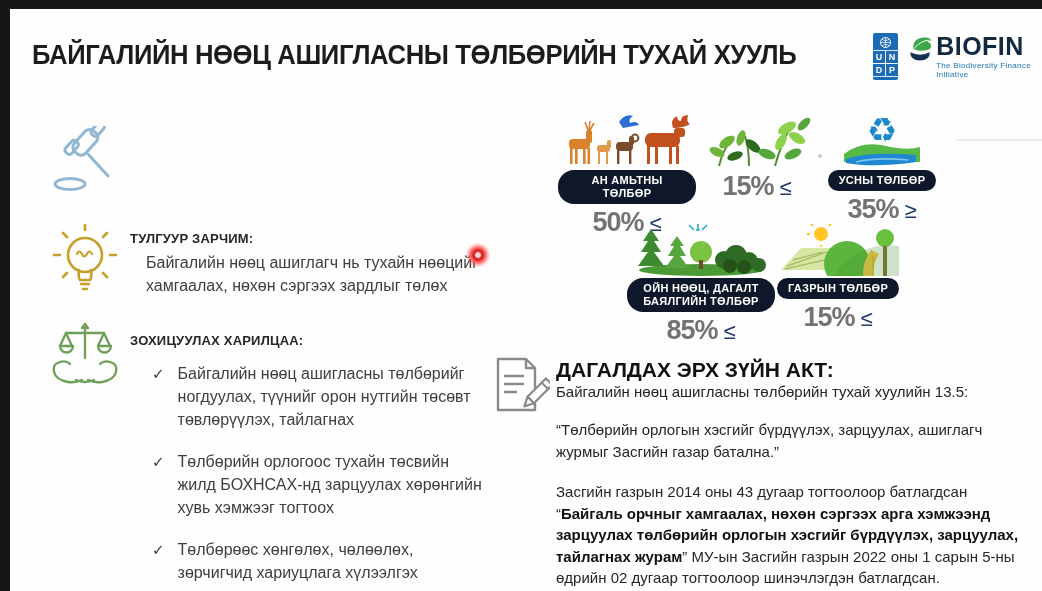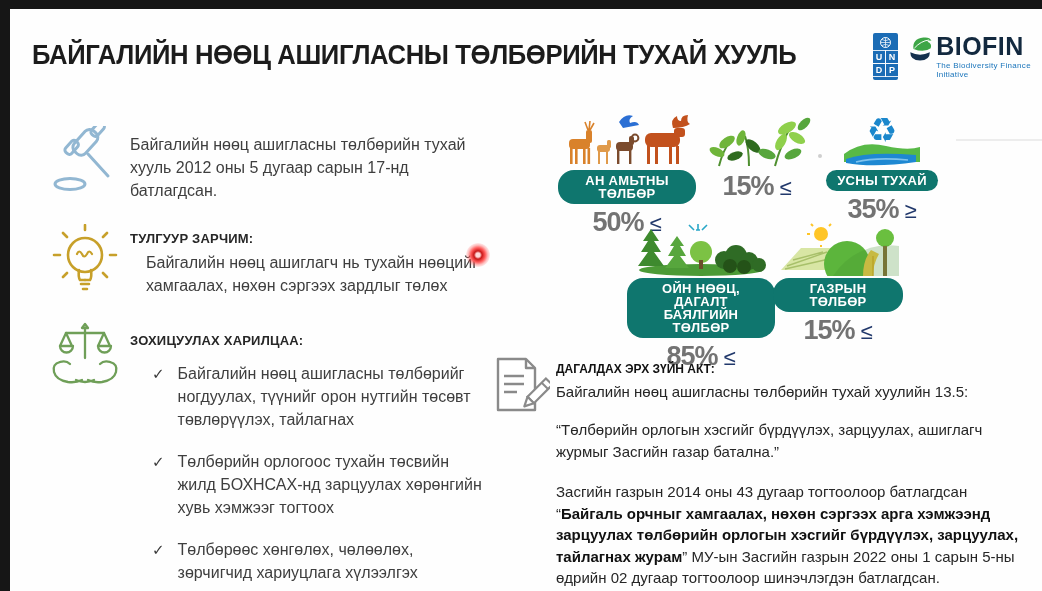--- a/index.html
+++ b/index.html
@@ -35,29 +35,29 @@
 
   .laser{position:absolute;left:466px;top:243px;width:24px;height:24px;border-radius:50%;
      background:radial-gradient(circle,#ffd9d9 0 12%,#c81717 24%,#ff5b5b 42%,rgba(255,70,70,.35) 58%,rgba(255,60,60,0) 75%);}
 
   .faint-line{position:absolute;left:956px;top:139px;width:86px;height:2px;background:#ededed;}
   .faint-dot{position:absolute;left:818px;top:154px;width:4px;height:4px;border-radius:50%;background:#cfcfcf;}
 
   
   .fee-item{position:absolute;text-align:center;}
   .fee-item svg{display:block;margin:0 auto 2px;}
-  .fee-pill{display:inline-block;background:#0f766e;color:#fff;font-size:13px;font-weight:bold;
+  .fee-pill{display:inline-block;background:#0f172a;color:#fff;font-size:11px;font-weight:bold;
      letter-spacing:.3px;line-height:13px;padding:4px 11px;border-radius:16px;max-width:150px;}
   .fee-pct{margin-top:3px;white-space:nowrap;}
   .fee-pct .pct{font-size:27px;font-weight:bold;color:#737373;letter-spacing:-1px;}
   .fee-pct .op{font-size:22px;color:#21386b;margin-left:6px;font-weight:normal;}
 
   
   .legal{position:absolute;left:556px;top:359px;width:472px;font-size:15px;line-height:21.5px;color:#262626;}
-  .legal-head{font-size:12px;font-weight:bold;color:#111;}
+  .legal-head{font-size:21px;font-weight:bold;color:#111;}
   .legal-sub{margin:0 0 17px;}
   .legal-quote{margin:0 0 19px;}
   .legal b{color:#111;}
 </style>
 </head>
 <body>
 
 <div class="stage">
   <div class="top-bar"></div>
   <div class="left-bar"></div>
@@ -92,21 +92,20 @@
 
   <svg class="abs" style="left:48px;top:126px;" width="72" height="76" viewBox="0 0 72 76">
     <g fill="none" stroke="#92b7d2" stroke-width="3" stroke-linecap="round" stroke-linejoin="round">
       <rect x="30" y="2" width="15" height="28" rx="6" transform="rotate(42 37 16)"></rect>
       <rect x="20" y="14" width="8" height="15" rx="3" transform="rotate(42 24 21)"></rect>
       <rect x="46" y="-4" width="8" height="15" rx="3" transform="rotate(42 50 3)"></rect>
       <path d="M40 28 L60 50"></path>
       <ellipse cx="22" cy="58" rx="15" ry="5.5"></ellipse>
     </g>
   </svg>
-  <div class="abs body-text" style="left:130px;top:133px;width:348px;">Байгалийн нөөц ашигласны төлбөрийн тухай хууль 2012 оны 5 дугаар сарын 17-нд батлагдсан.</div>
 
   <svg class="abs" style="left:46px;top:224px;" width="78" height="80" viewBox="0 0 78 80">
     <g fill="none" stroke="#c7a02a" stroke-width="2.6" stroke-linecap="round">
       <circle cx="39" cy="31" r="17"></circle>
       <path d="M33 46 q-1 7 1 10 h10 q2 -3 1 -10"></path>
       <path d="M35 60 h8 M37 65 h4"></path>
       <path d="M39 6 v-5 M39 56 v0 M14 31 h-6 M70 31 h-6 M21 13 l-4 -4 M57 13 l4 -4 M21 49 l-4 4 M57 49 l4 4"></path>
       <path d="M31 30 q2 -5 5 0 q2 5 5 0 q2 -5 5 0" stroke-width="2.2"></path>
     </g>
   </svg>
@@ -219,21 +218,21 @@
     </div>
   </div>
 
   <div class="fee-item" style="left:820px;top:112px;width:124px;">
     <svg width="112" height="56" viewBox="0 0 112 56">
       <text x="56" y="30" text-anchor="middle" font-size="34" fill="#1b87cc" font-family="'DejaVu Sans',sans-serif">♻</text>
       <path d="M18 42 q18 -14 42 -8 q22 5 34 1 l0 15 l-76 0 z" fill="#58b947"></path>
       <path d="M20 47 q22 -8 70 -4 l0 7 q-42 6 -70 1 z" fill="#1e88d2"></path>
       <path d="M30 50 q20 -5 52 -2" stroke="#7fc3ee" stroke-width="1.6" fill="none"></path>
     </svg>
-    <span class="fee-pill">УСНЫ ТУХАЙ</span>
+    <span class="fee-pill">УСНЫ ТӨЛБӨР</span>
     <div class="fee-pct">
       <span class="pct">35%</span><span class="op">≥</span>
     </div>
   </div>
 
   <div class="fee-item" style="left:627px;top:222px;width:148px;">
     <svg width="138" height="54" viewBox="0 0 138 54">
       <g stroke="#2aa7c7" stroke-width="1.6" fill="none">
         <path d="M62 8 l-5 -5 M66 8 l0 -6 M70 8 l5 -5 M64 8 h4"></path>
       </g>

